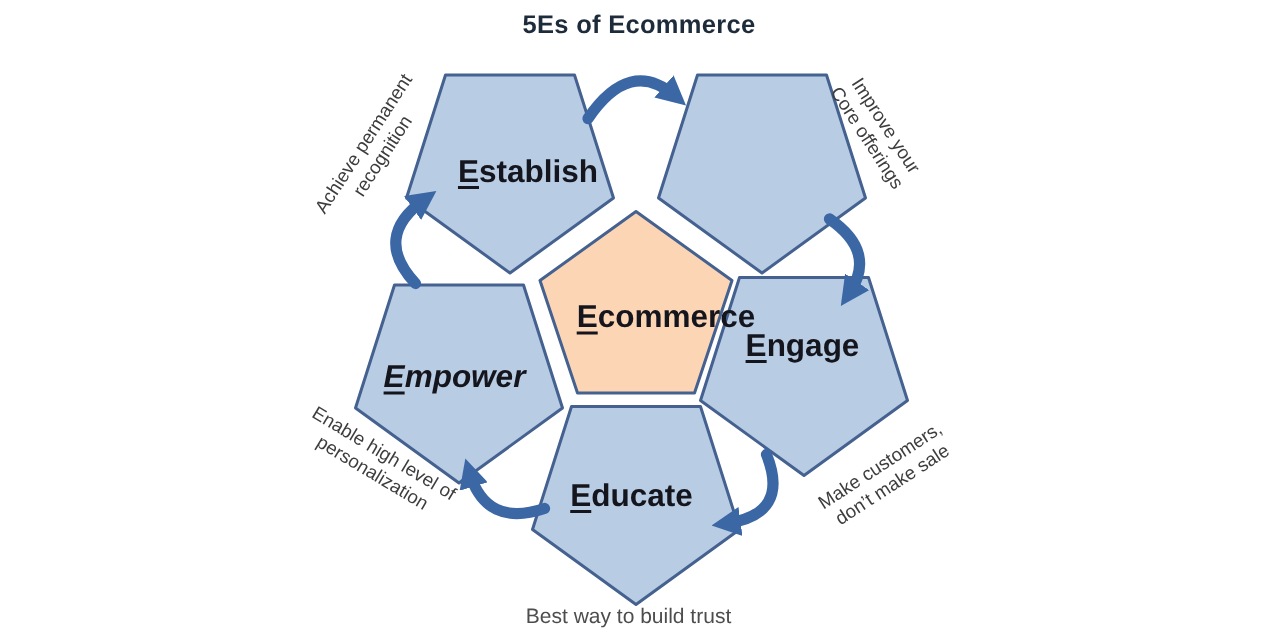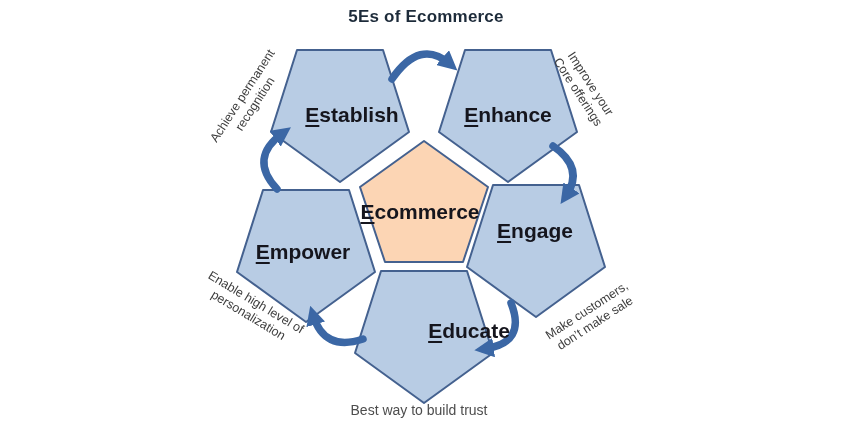--- a/index.html
+++ b/index.html
@@ -25,23 +25,23 @@
   .annot.r-enhance{left:584px;top:88px;transform:translate(-50%,-50%) rotate(57deg);}
   .annot.r-engage{left:591px;top:317px;transform:translate(-50%,-50%) rotate(-33deg);}
   .annot.r-empower{left:252px;top:309px;transform:translate(-50%,-50%) rotate(31deg);}
   .caption{
     position:absolute;left:419px;top:410px;transform:translate(-50%,-50%);
     font-size:14px;color:#4d4d4d;white-space:nowrap;
   }
   .lbl-establish{left:340px;top:115px;margin-left:12px;}
   .lbl-enhance{left:508px;top:115px;}
   .lbl-engage{left:535px;top:231px;}
-  .lbl-educate{left:421px;top:331px;margin-left:48px;}
-  .lbl-empower{left:303px;top:252px;}
-  .lbl-center{left:420px;top:212px;}
+  .lbl-educate{left:421px;top:331px;}
+  .lbl-empower{left:303px;top:252px;font-style:italic;}
+  .lbl-center{left:444px;top:212px;}
 </style>
 </head>
 <body>
 
 <div class="canvas">
 
   <div class="title">5Es of Ecommerce</div>
 
   <svg class="diagram" width="858" height="429" viewBox="0 0 858 429">
     <defs>
@@ -60,23 +60,20 @@
 
     <path d="M 392,79 Q 420,38 450,64" fill="none" stroke-width="7.5" stroke-linecap="round" marker-end="url(#ah)" stroke="#3b67a5"></path>
     <path d="M 553,146 Q 585,168 566,196" fill="none" stroke-width="7.5" stroke-linecap="round" marker-end="url(#ah)" stroke="#3b67a5"></path>
     <path d="M 511,303 Q 527,343 484,349" fill="none" stroke-width="7.5" stroke-linecap="round" marker-end="url(#ah)" stroke="#3b67a5"></path>
     <path d="M 363,339 Q 324,352 313,315" fill="none" stroke-width="7.5" stroke-linecap="round" marker-end="url(#ah)" stroke="#3b67a5"></path>
     <path d="M 277,189 Q 248,158 283,133" fill="none" stroke-width="7.5" stroke-linecap="round" marker-end="url(#ah)" stroke="#3b67a5"></path>
   </svg>
 
   <div class="pent-label lbl-establish">
     <span class="u">E</span><span>stablish</span>
-  </div>
-  <div class="pent-label lbl-enhance">
-    <span class="u">E</span><span>nhance</span>
   </div>
   <div class="pent-label lbl-engage">
     <span class="u">E</span><span>ngage</span>
   </div>
   <div class="pent-label lbl-educate">
     <span class="u">E</span><span>ducate</span>
   </div>
   <div class="pent-label lbl-empower">
     <span class="u">E</span><span>mpower</span>
   </div>

